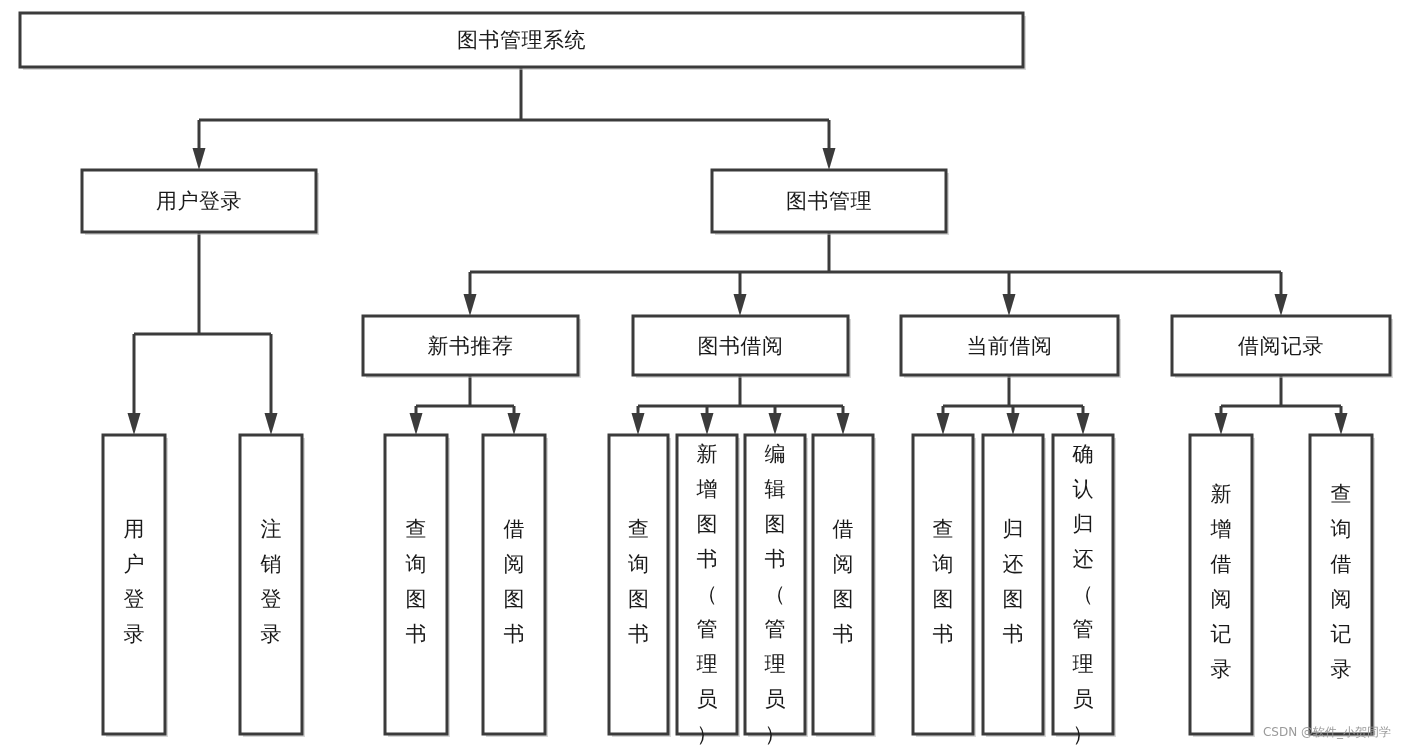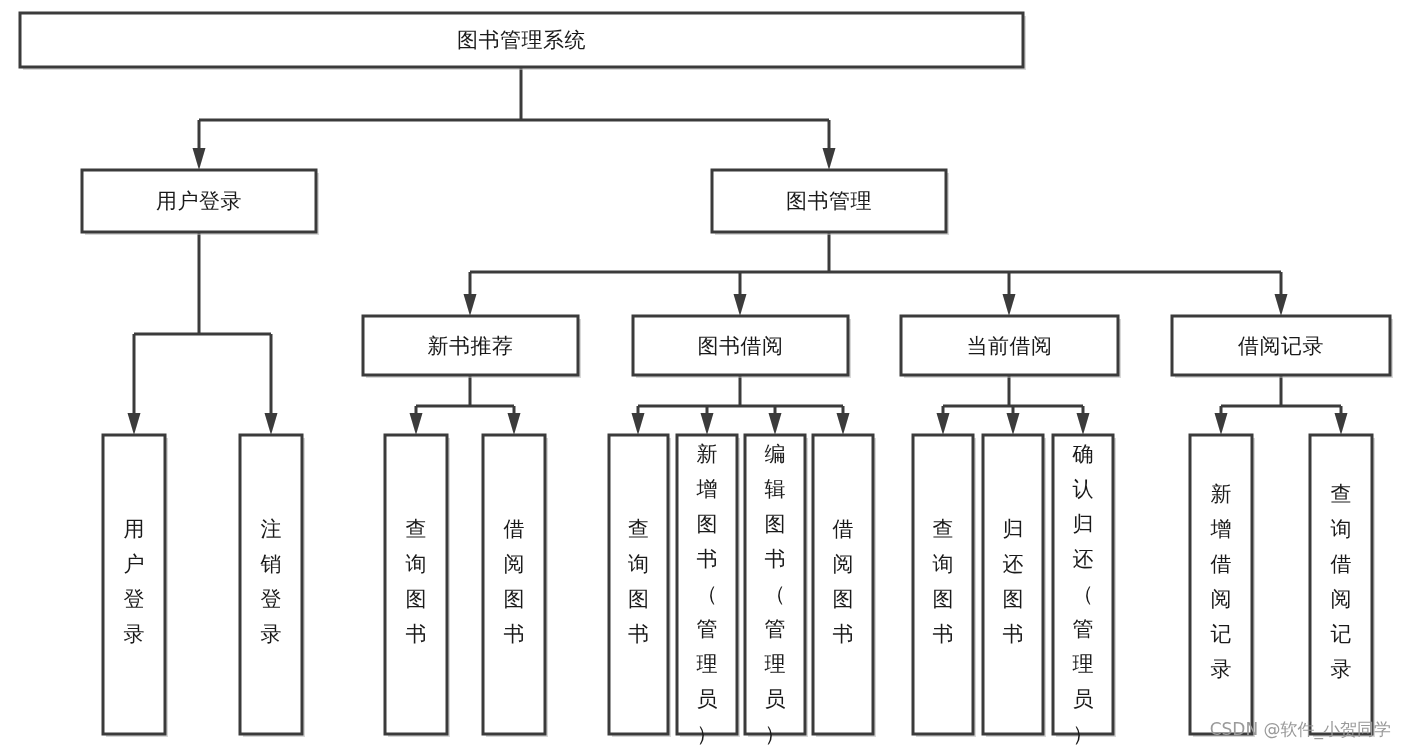--- a/index.html
+++ b/index.html
@@ -61,21 +61,21 @@
     font-size: 21px;
     fill: #1a1a1a;
     text-anchor: middle;
     letter-spacing: 0px;
   }
   .watermark-text {
     position: absolute;
     right: 14px;
     bottom: 6px;
     font-family: "DejaVu Sans", "Liberation Sans", sans-serif;
-    font-size: 17px;
+    font-size: 12px;
     color: #9a9a9a;
     white-space: nowrap;
     user-select: none;
     margin-top: 48px;
   }
 </style>
 </head>
 <body>
 
 <div id="diagram-root">

